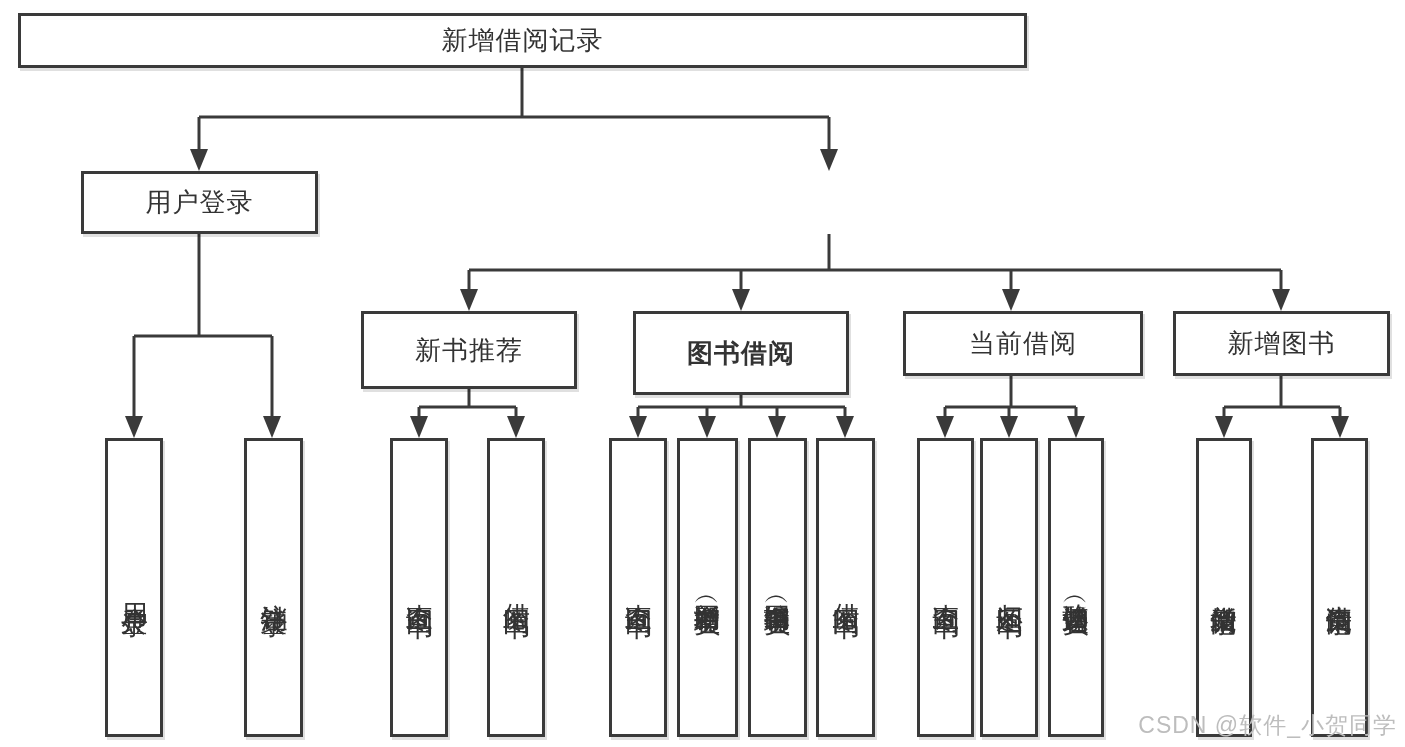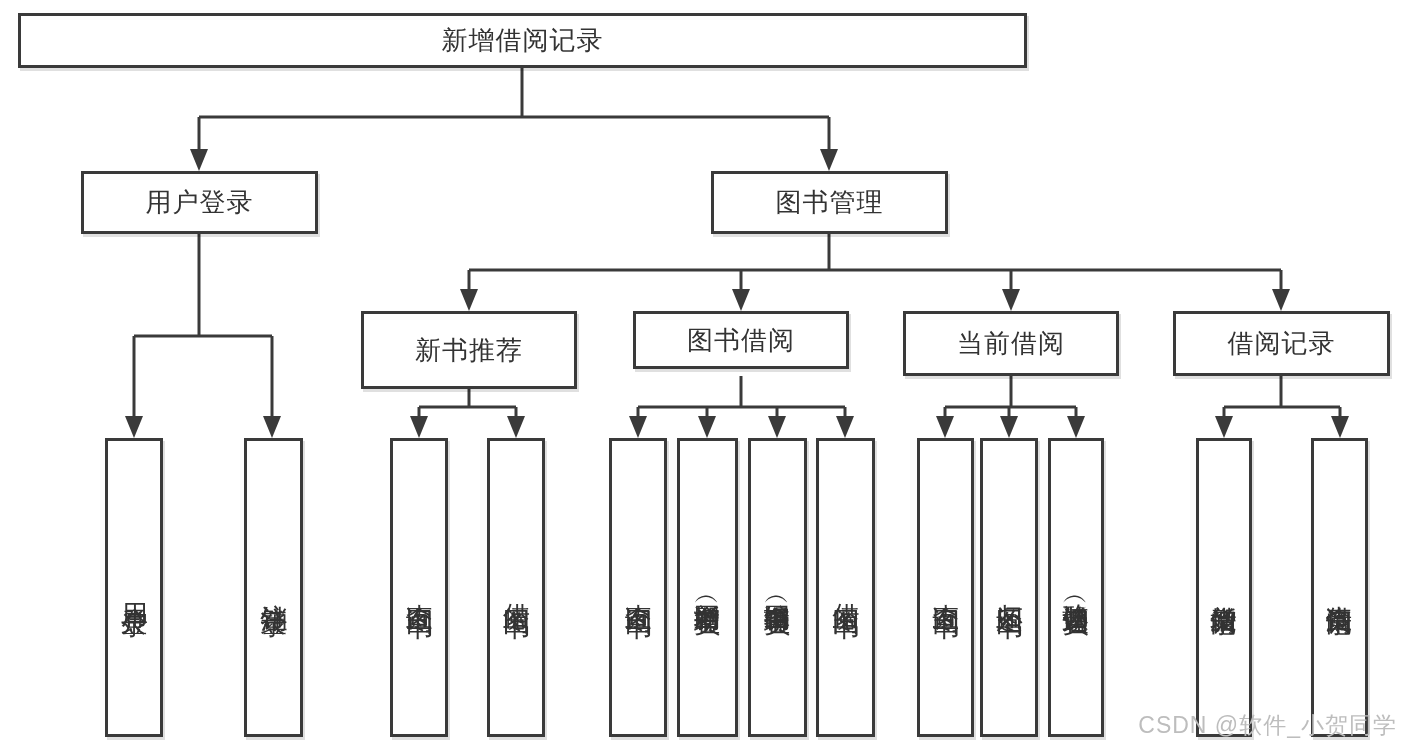--- a/index.html
+++ b/index.html
@@ -119,35 +119,32 @@
     </g>
   </svg>
 
   <div class="box h" style="left:18px; top:13px; width:1009px; height:55px;">
     <span>新增借阅记录</span>
   </div>
 
   <div class="box h" style="left:81px; top:171px; width:237px; height:63px;">
     <span>用户登录</span>
   </div>
-  <div class="box h" style="left:711px; top:171px; width:237px; height:63px;">
-    <span>图书管理</span>
-  </div>
 
   <div class="box h" style="left:361px; top:311px; width:216px; height:78px;">
     <span>新书推荐</span>
   </div>
-  <div class="box h" style="left:633px; top:311px; width:216px; height:58px;">
+  <div class="box h" style="left:633px; top:311px; width:216px; height:84px;font-weight:bold;">
     <span>图书借阅</span>
   </div>
-  <div class="box h" style="left:903px; top:311px; width:216px; height:65px;">
+  <div class="box h" style="left:903px; top:311px; width:240px; height:65px;">
     <span>当前借阅</span>
   </div>
   <div class="box h" style="left:1173px; top:311px; width:217px; height:65px;">
-    <span>借阅记录</span>
+    <span>新增图书</span>
   </div>
 
   <div class="box v" style="left:105px; top:438px; width:58px; height:299px;">
     <span>用户登录</span>
   </div>
   <div class="box v" style="left:244px; top:438px; width:59px; height:299px;">
     <span>注销登录</span>
   </div>
 
   <div class="box v" style="left:390px; top:438px; width:58px; height:299px;">

